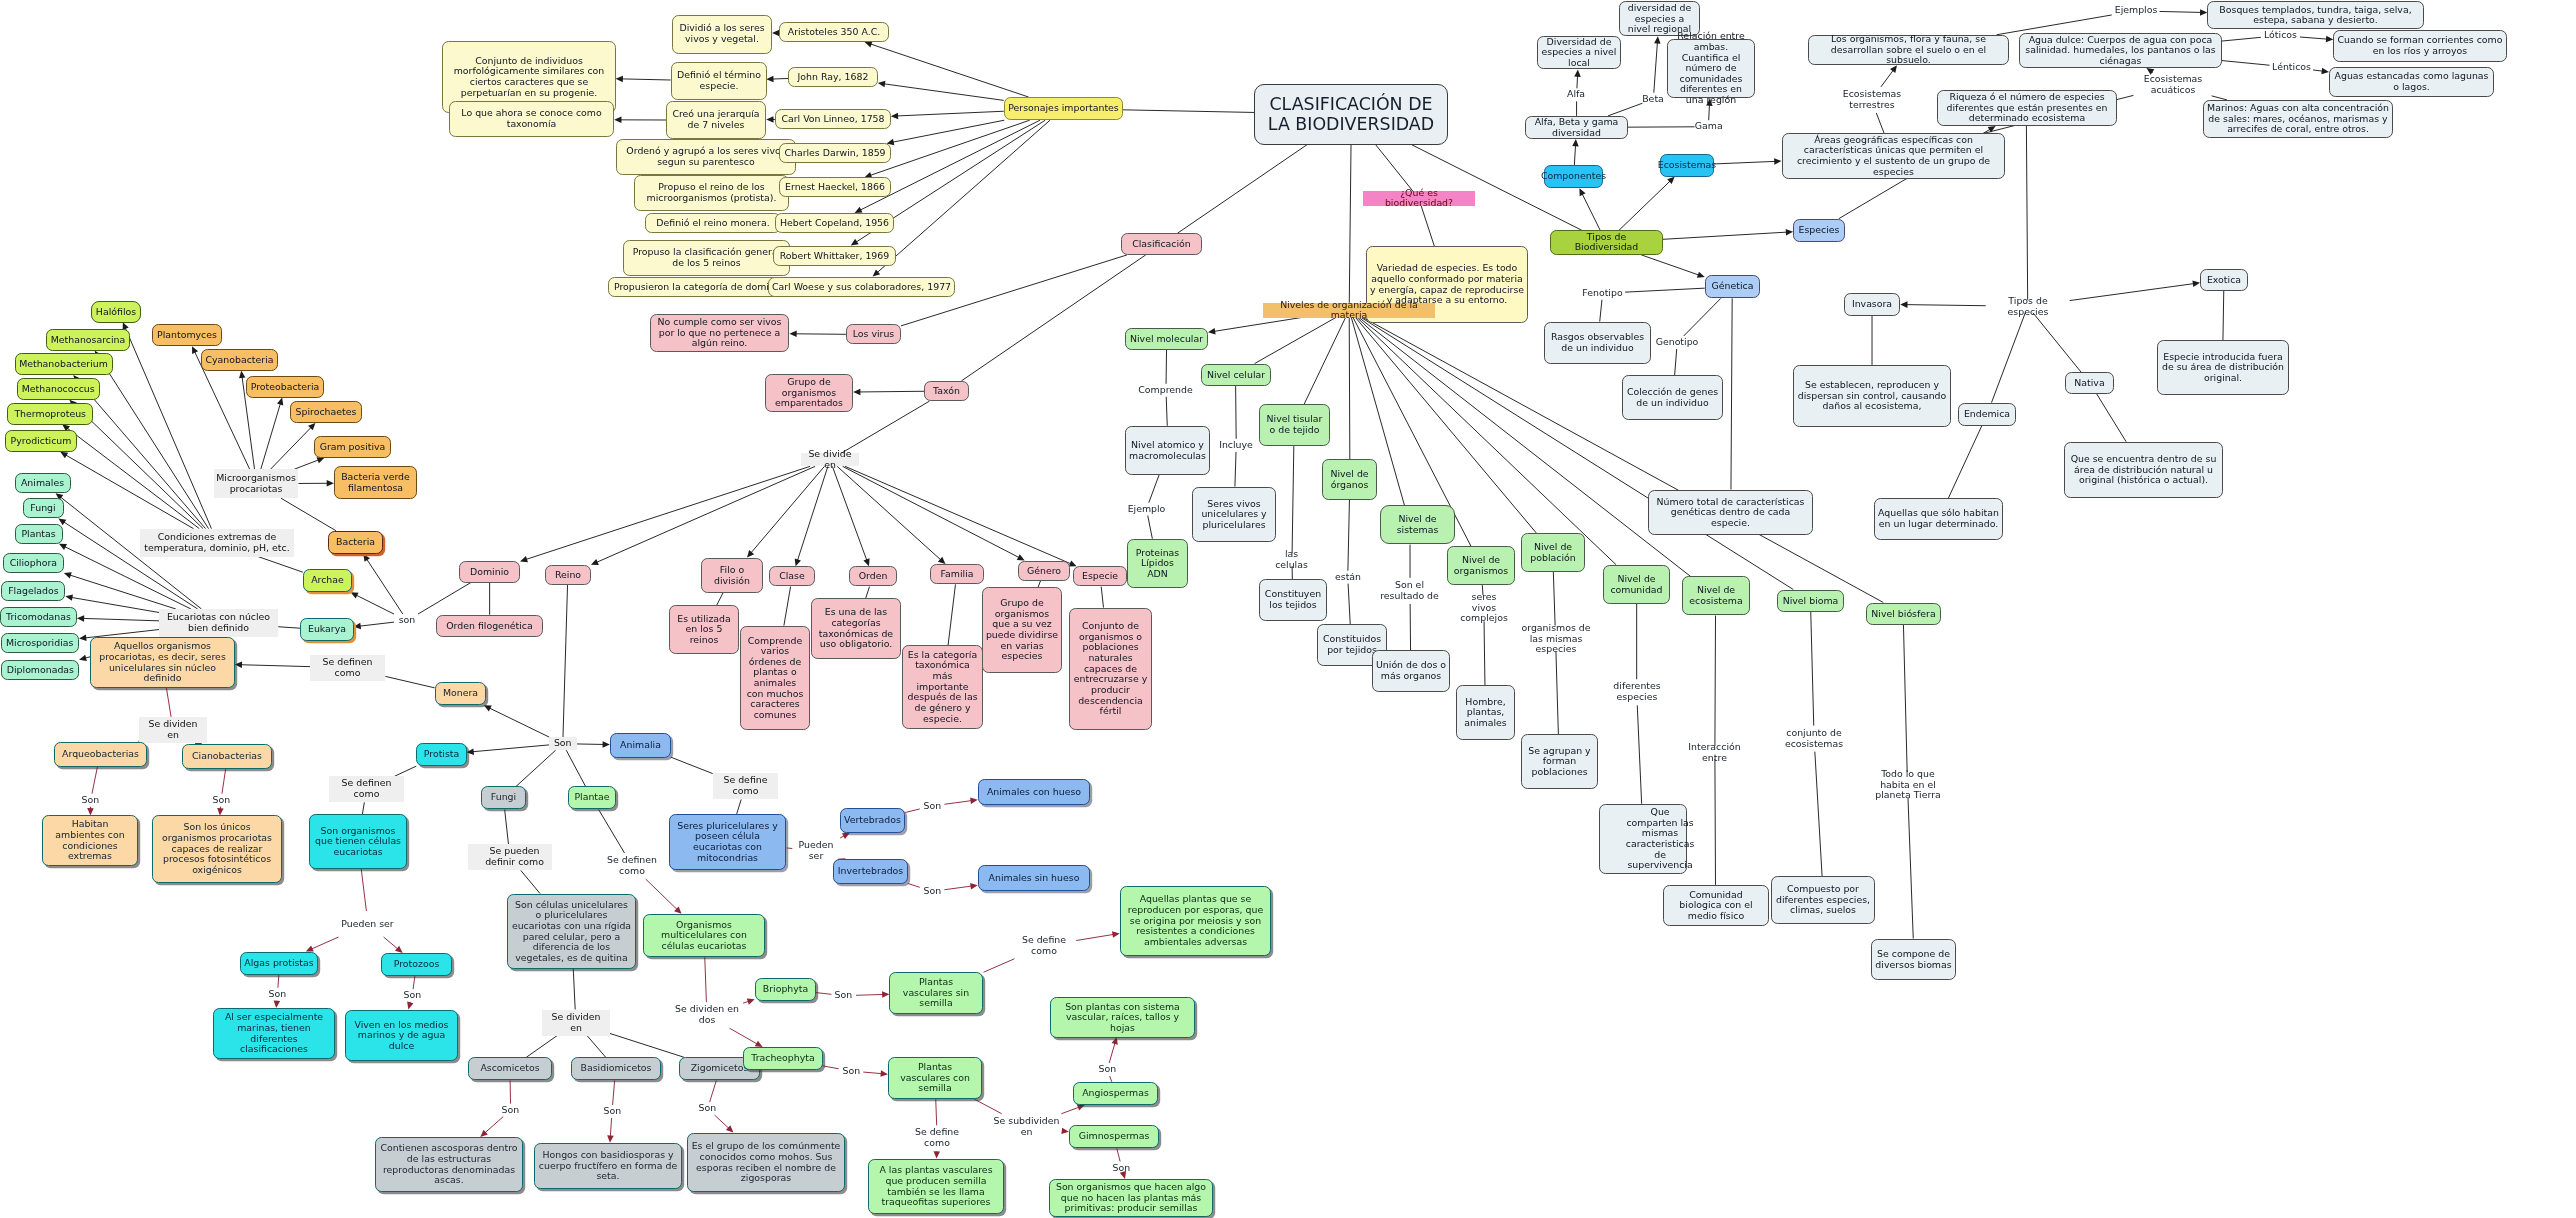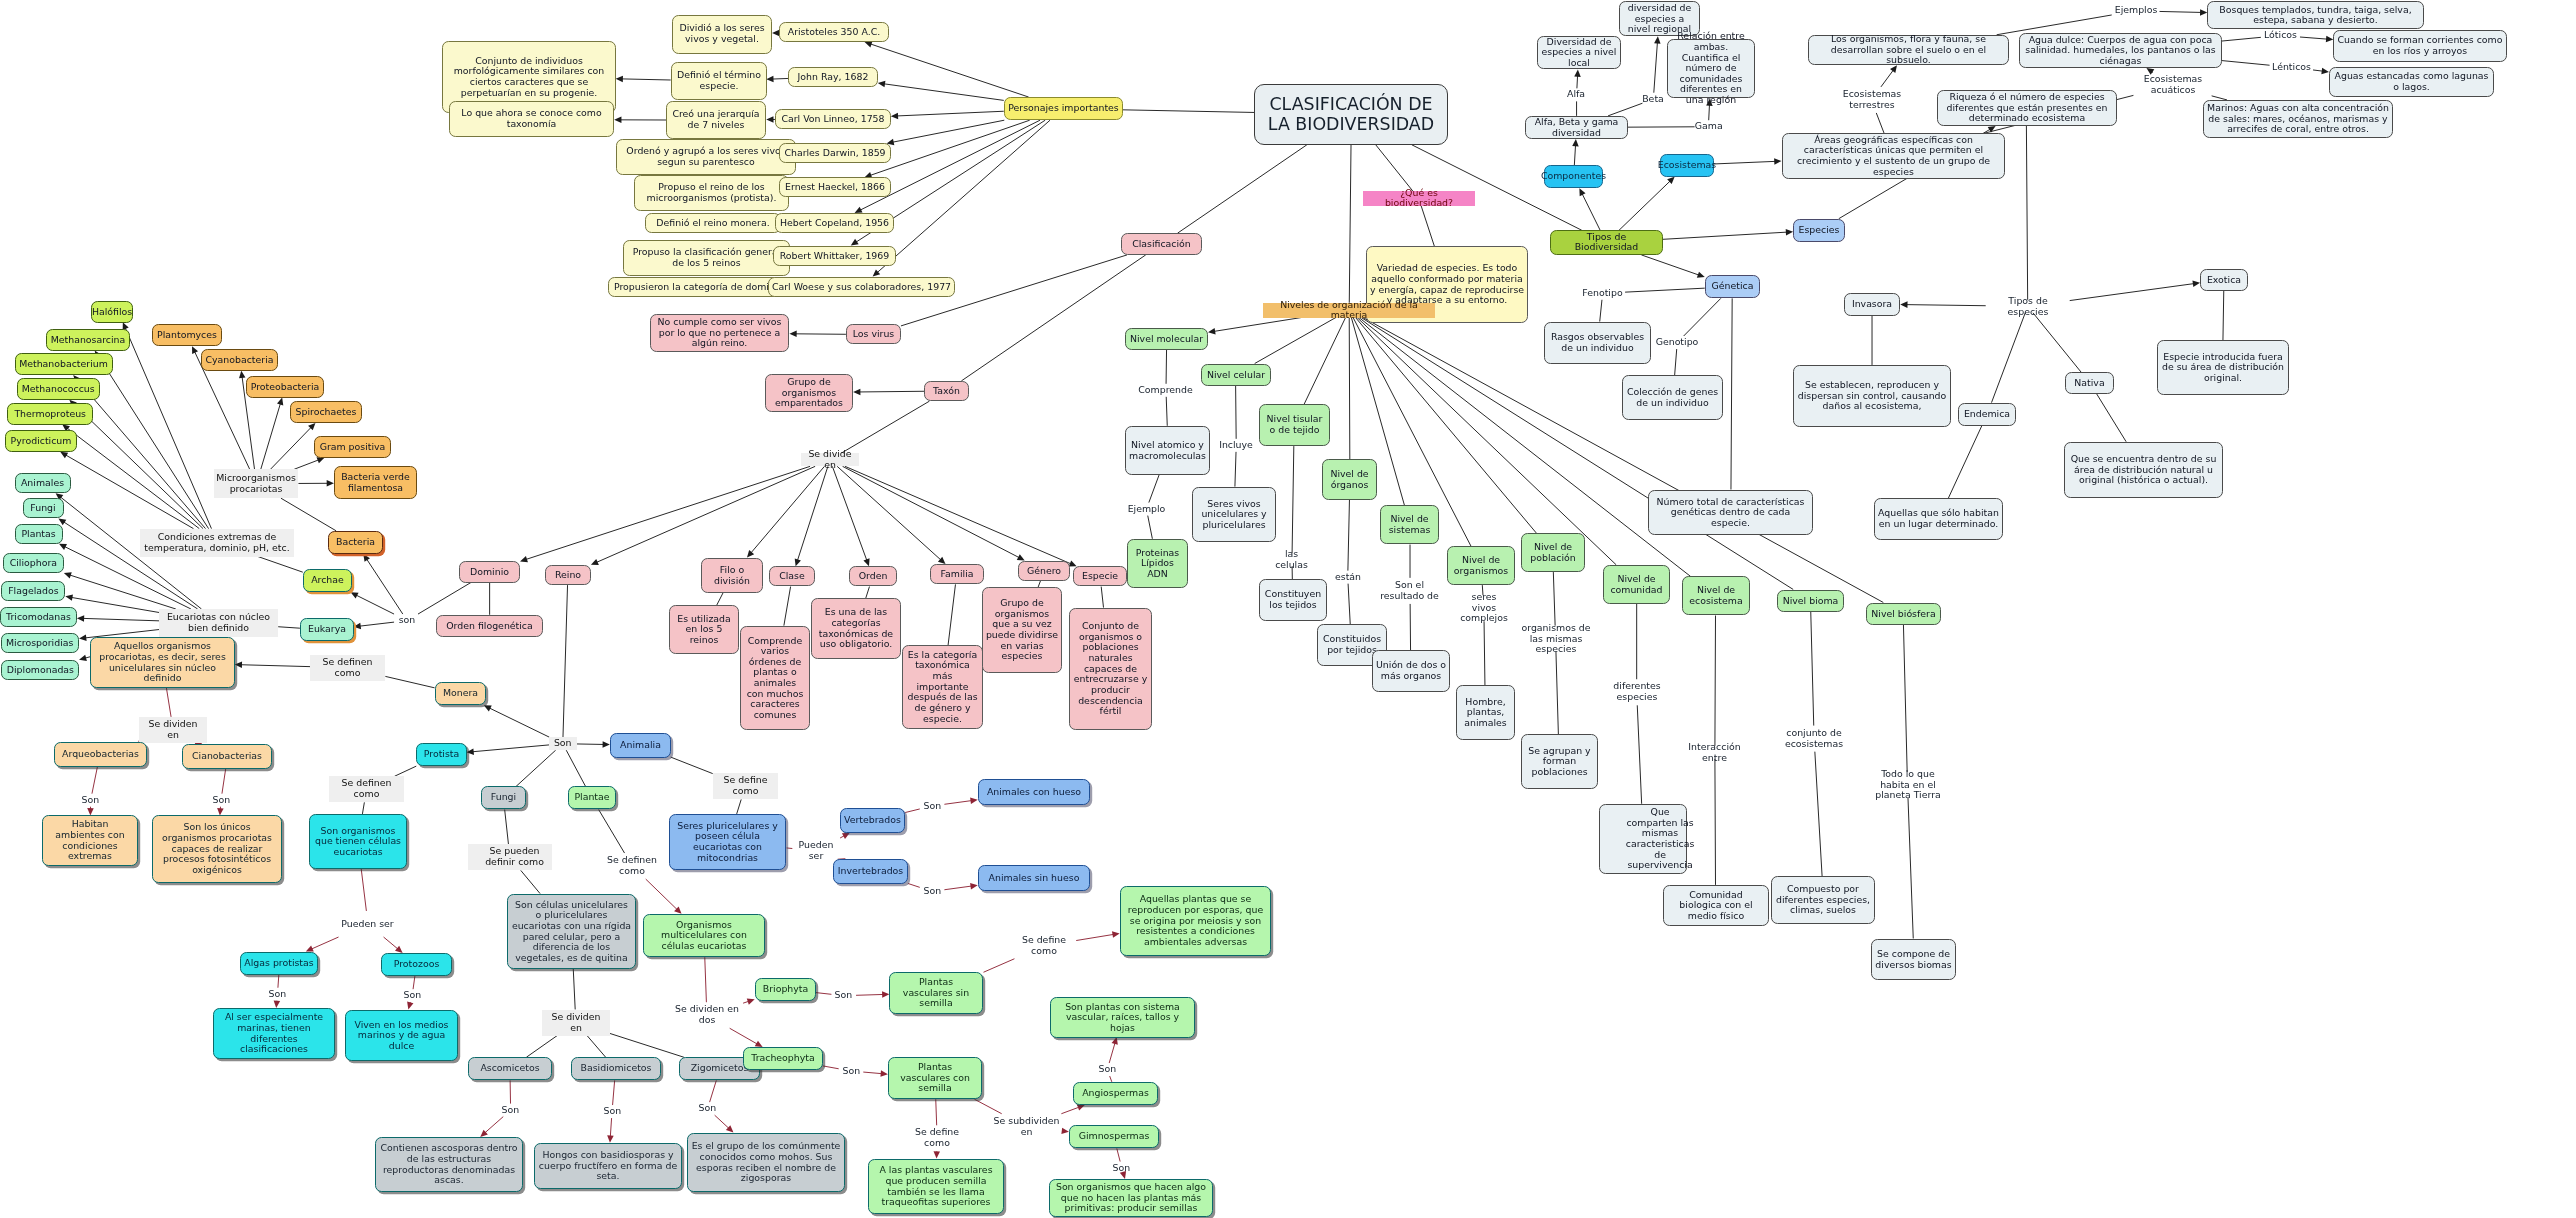--- a/index.html
+++ b/index.html
@@ -387,21 +387,21 @@
       <div class="node pink" style="left: 930px; top: 564px; width: 54px; height: 20px;">Familia</div>
       <div class="node pink" style="left: 1018px; top: 561px; width: 52px; height: 20px;">Género</div>
       <div class="node pink" style="left: 1073px; top: 566px; width: 54px; height: 20px;">Especie</div>
       <div class="node pink" style="left: 436px; top: 615px; width: 107px; height: 22px;">Orden filogenética</div>
       <div class="node pink" style="left: 669px; top: 605px; width: 70px; height: 49px;">Es utilizada en los 5 reinos</div>
       <div class="node pink" style="left: 740px; top: 626px; width: 70px; height: 104px;">Comprende varios órdenes de plantas o animales con muchos caracteres comunes</div>
       <div class="node pink" style="left: 811px; top: 598px; width: 90px; height: 61px;">Es una de las categorías taxonómicas de uso obligatorio.</div>
       <div class="node pink" style="left: 902px; top: 645px; width: 81px; height: 84px;">Es la categoría taxonómica más importante después de las de género y especie.</div>
       <div class="node pink" style="left: 982px; top: 587px; width: 80px; height: 86px;">Grupo de organismos que a su vez puede dividirse en varias especies</div>
       <div class="node pink" style="left: 1069px; top: 608px; width: 83px; height: 122px;">Conjunto de organismos o poblaciones naturales capaces de entrecruzarse y producir descendencia fértil</div>
-      <div class="node greenyellow" style="left: 91px; top: 301px; width: 42px; height: 22px;">Halófilos</div>
+      <div class="node greenyellow" style="left: 91px; top: 301px; width: 50px; height: 22px; border-radius: 8px;">Halófilos</div>
       <div class="node greenyellow" style="left: 46px; top: 329px; width: 84px; height: 22px;">Methanosarcina</div>
       <div class="node greenyellow" style="left: 14.5px; top: 353px; width: 98px; height: 22px;">Methanobacterium</div>
       <div class="node greenyellow" style="left: 16.7px; top: 378px; width: 83px; height: 22px;">Methanococcus</div>
       <div class="node greenyellow" style="left: 7.2px; top: 403px; width: 86px; height: 22px; text-align: center;">Thermoproteus</div>
       <div class="node greenyellow" style="left: 5px; top: 430px; width: 72px; height: 22px;">Pyrodicticum</div>
       <div class="node orange" style="left: 152px; top: 324px; width: 70px; height: 22px;">Plantomyces</div>
       <div class="node orange" style="left: 201px; top: 349px; width: 77px; height: 22px;">Cyanobacteria</div>
       <div class="node orange" style="left: 246px; top: 376px; width: 78px; height: 22px;">Proteobacteria</div>
       <div class="node orange" style="left: 290px; top: 401px; width: 72px; height: 22px;">Spirochaetes</div>
       <div class="node orange" style="left: 314px; top: 436px; width: 77px; height: 22px;">Gram positiva</div>
@@ -493,21 +493,21 @@
       <div class="node green3" style="left: 1127px; top: 539px; width: 61px; height: 49px;">Proteinas Lípidos ADN</div>
       <div class="node green3" style="left: 1201px; top: 364px; width: 70px; height: 22px;">Nivel celular</div>
       <div class="node plain" style="left: 1218px; top: 439px; width: 36px; height: 13px;">Incluye</div>
       <div class="node bluegray" style="left: 1192px; top: 487px; width: 84px; height: 55px;">Seres vivos unicelulares y pluricelulares</div>
       <div class="node green3" style="left: 1259px; top: 404px; width: 71px; height: 42px;">Nivel tisular o de tejido</div>
       <div class="node plain" style="left: 1267px; top: 553px; width: 49px; height: 13px;">las celulas</div>
       <div class="node bluegray" style="left: 1259px; top: 579px; width: 68px; height: 42px;">Constituyen los tejidos</div>
       <div class="node green3" style="left: 1322px; top: 459px; width: 55px; height: 41px;">Nivel de órganos</div>
       <div class="node plain" style="left: 1333px; top: 571px; width: 30px; height: 13px;">están</div>
       <div class="node bluegray" style="left: 1317px; top: 624px; width: 70px; height: 42px;">Constituidos por tejidos</div>
-      <div class="node green3" style="left: 1380px; top: 505px; width: 59px; height: 39px;">Nivel de sistemas</div>
+      <div class="node green3" style="left: 1380px; top: 505px; width: 75px; height: 39px; border-radius: 9px;">Nivel de sistemas</div>
       <div class="node plain" style="left: 1377px; top: 578px; width: 65px; height: 26px;">Son el resultado de</div>
       <div class="node bluegray" style="left: 1372px; top: 650px; width: 78px; height: 42px;">Unión de dos o más organos</div>
       <div class="node green3" style="left: 1447px; top: 546px; width: 68px; height: 39px;">Nivel de organismos</div>
       <div class="node plain" style="left: 1456px; top: 595px; width: 56px; height: 26px;">seres vivos complejos</div>
       <div class="node bluegray" style="left: 1456px; top: 685px; width: 59px; height: 55px;">Hombre, plantas, animales</div>
       <div class="node green3" style="left: 1521px; top: 533px; width: 64px; height: 39px;">Nivel de población</div>
       <div class="node plain" style="left: 1514px; top: 626px; width: 84px; height: 26px;">organismos de las mismas especies</div>
       <div class="node bluegray" style="left: 1521px; top: 734px; width: 77px; height: 55px;">Se agrupan y forman poblaciones</div>
       <div class="node green3" style="left: 1603px; top: 565px; width: 67px; height: 39px;">Nivel de comunidad</div>
       <div class="node plain" style="left: 1611px; top: 679px; width: 52px; height: 26px;">diferentes especies</div>

